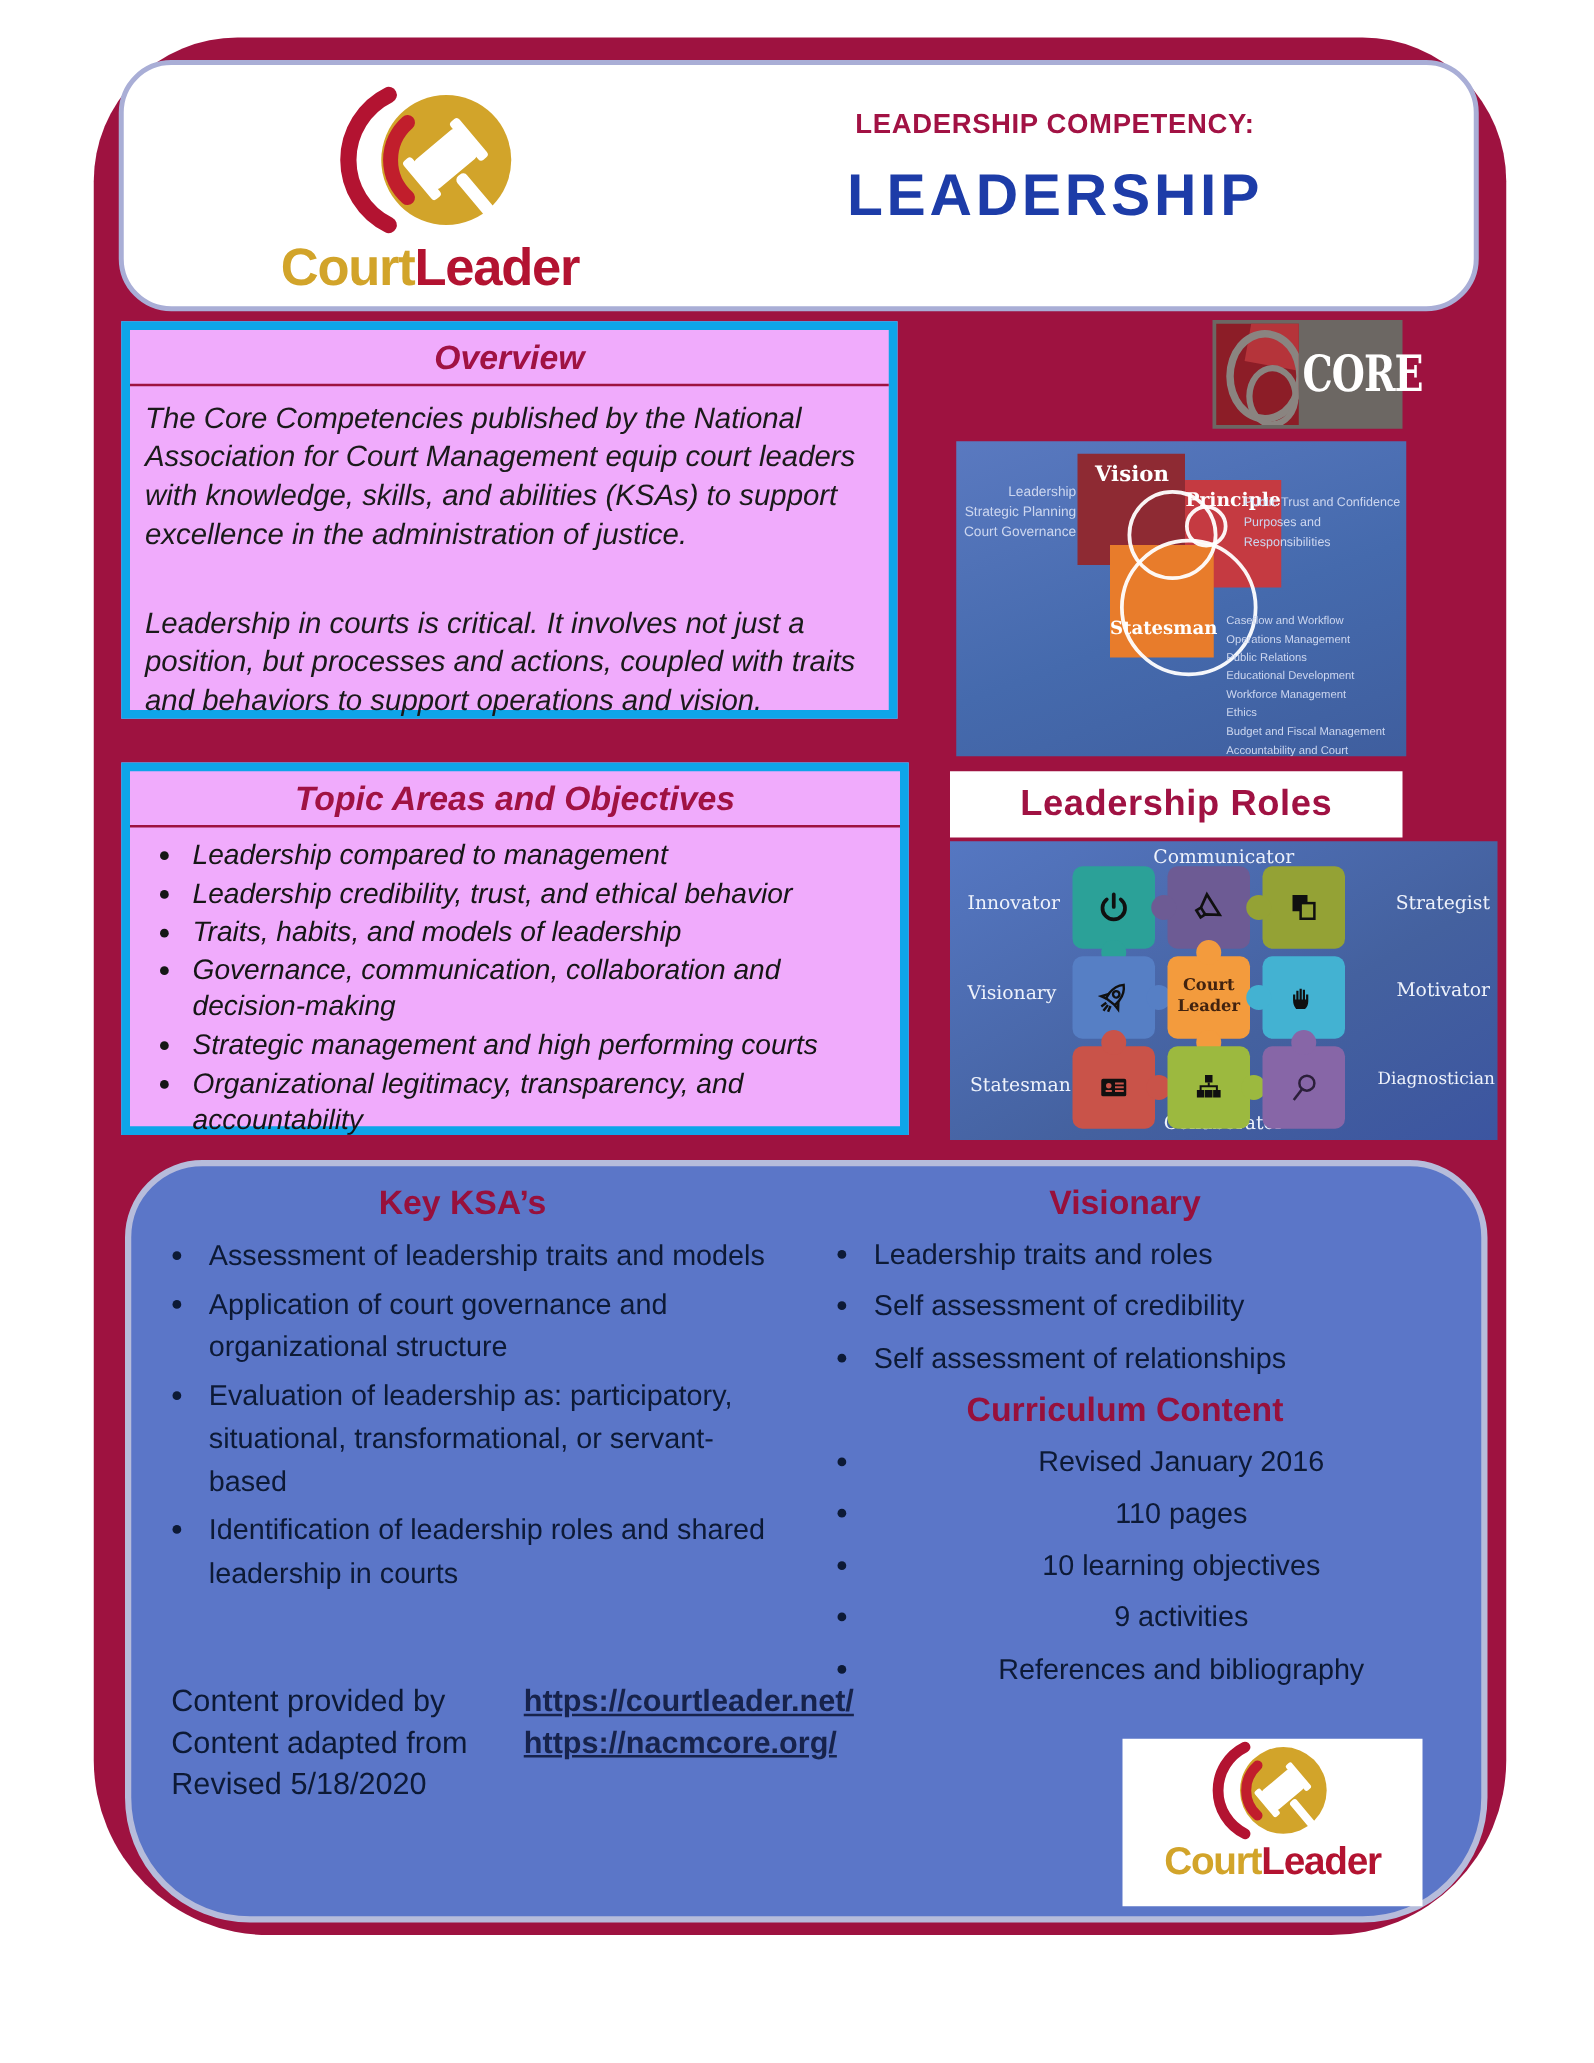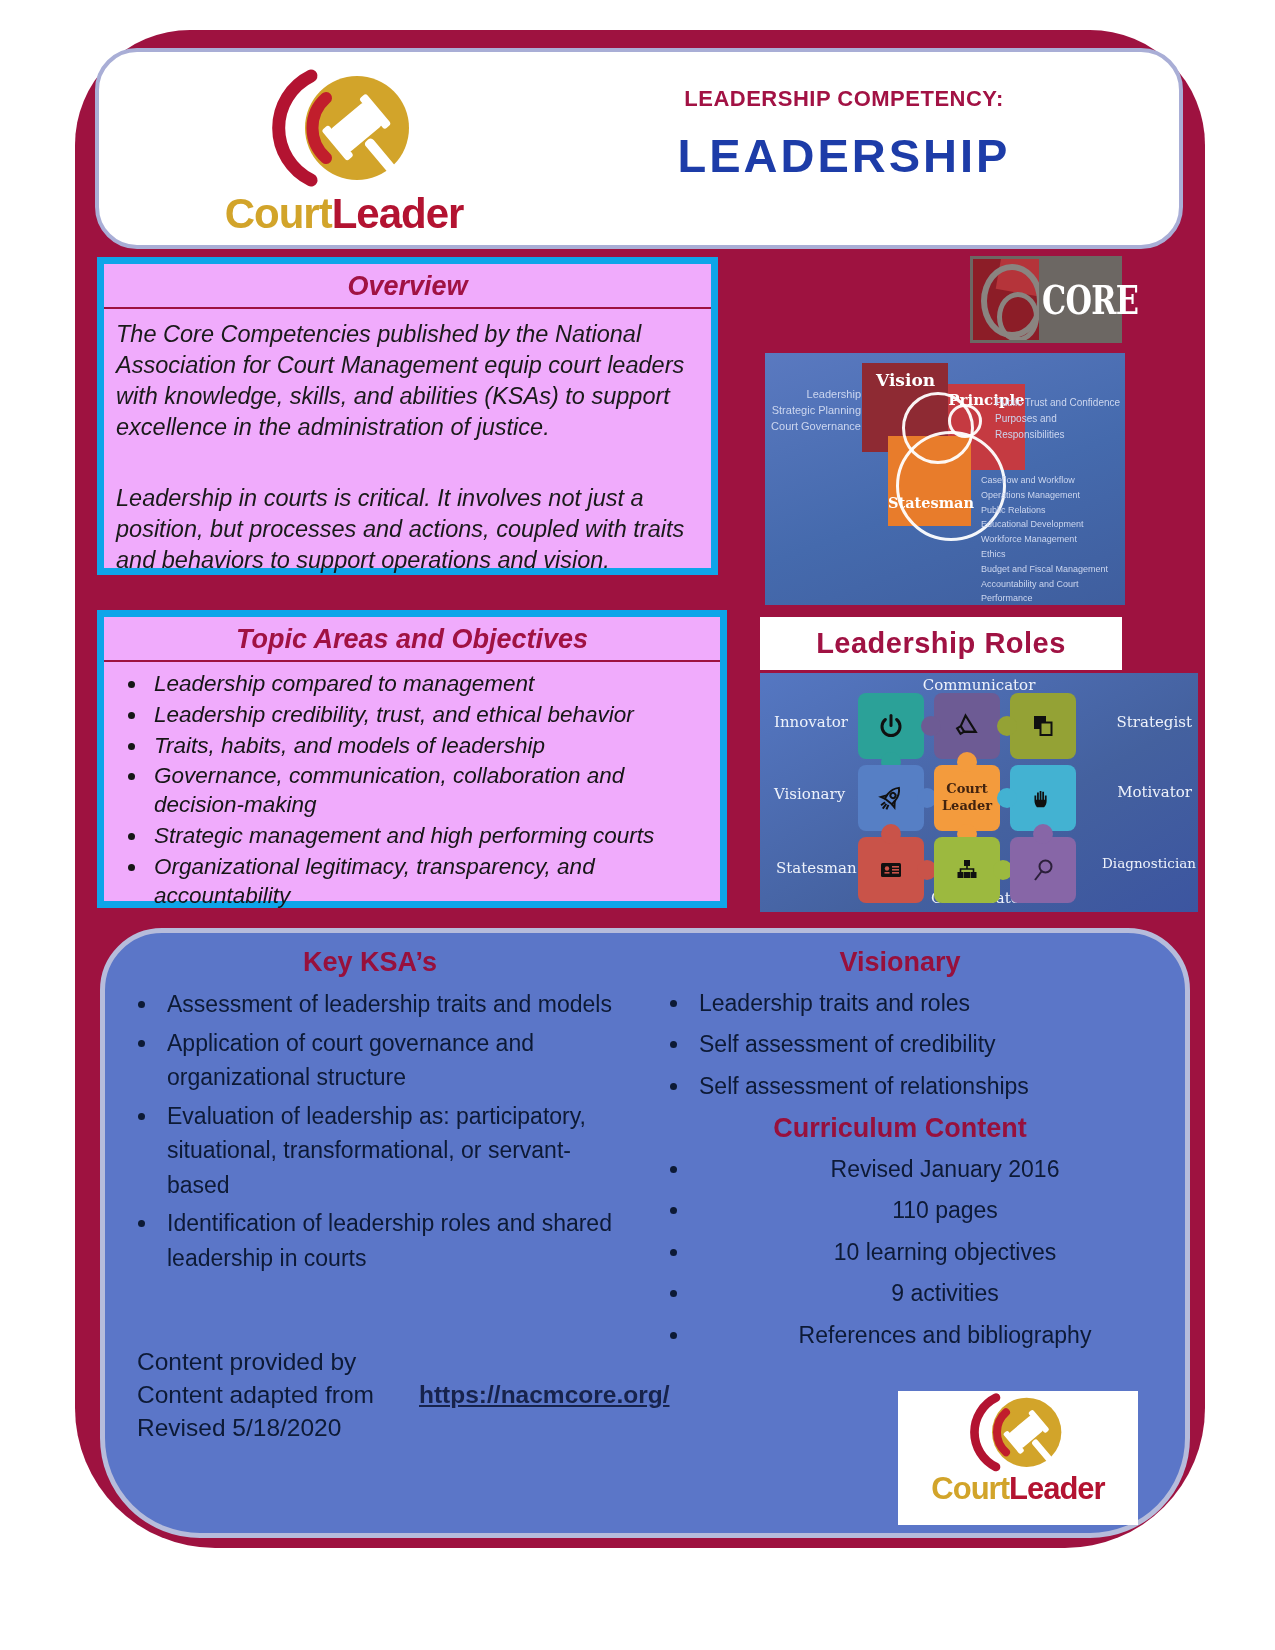--- a/index.html
+++ b/index.html
@@ -44,21 +44,21 @@
              font-family:"DejaVu Serif",serif;font-weight:bold;font-size:40px;letter-spacing:-1px;
              transform:scaleX(.76);transform-origin:left;}
 
   
   .vision-img{left:765px;top:353px;width:360px;height:252px;
               background:linear-gradient(160deg,#5a79c0 0%,#456aad 55%,#3f5e9e 100%);overflow:hidden;}
   .vision-img ul{list-style:none;margin:0;padding:0;}
   .v-left{position:absolute;left:4px;top:33px;width:92px;text-align:right;
           font-size:11px;line-height:16px;color:#ccd6ef;}
   .v-right-top{position:absolute;left:230px;top:42px;width:130px;font-size:10px;line-height:16px;color:#ccd6ef;}
-  .v-right-list{position:absolute;left:216px;top:120px;width:144px;font-size:9px;line-height:14.8px;color:#ccd6ef;}
+  .v-right-list{position:absolute;left:216px;top:136px;width:144px;font-size:9px;line-height:14.8px;color:#ccd6ef;}
   .vsq{position:absolute;font-family:"DejaVu Serif",serif;font-weight:bold;color:#fff;}
   .sq-vision{left:97px;top:10px;width:86px;height:89px;background:#8e2a33;font-size:17px;
              padding:7px 0 0 14px;box-sizing:border-box;}
   .sq-principle{left:183px;top:31px;width:77px;height:86px;background:#c53a41;font-size:15px;
                 text-align:center;padding-top:7px;box-sizing:border-box;}
   .sq-practice{left:123px;top:83px;width:83px;height:90px;background:#e87c2b;font-size:14.5px;
                text-align:center;padding-top:58px;box-sizing:border-box;}
   .vcircle{position:absolute;border:3px solid rgba(255,255,255,.95);border-radius:50%;}
   .c1{left:137px;top:39px;width:66px;height:66px;}
   .c2{left:183px;top:51px;width:28px;height:28px;}
@@ -302,20 +302,21 @@
         <li>Revised January 2016</li>
         <li>110 pages</li>
         <li>10 learning objectives</li>
         <li>9 activities</li>
         <li>References and bibliography</li>
       </ul>
 
     <div class="footer-info">
       <div class="f-row">
         <span class="f-label">Content provided by</span>
+        <a href="#">https://courtleader.net/</a>
       </div>
       <div class="f-row">
         <span class="f-label">Content adapted from</span>
         <a href="#">https://nacmcore.org/</a>
       </div>
       <div class="f-row">
         <span>Revised 5/18/2020</span>
       </div>
     </div>
 

